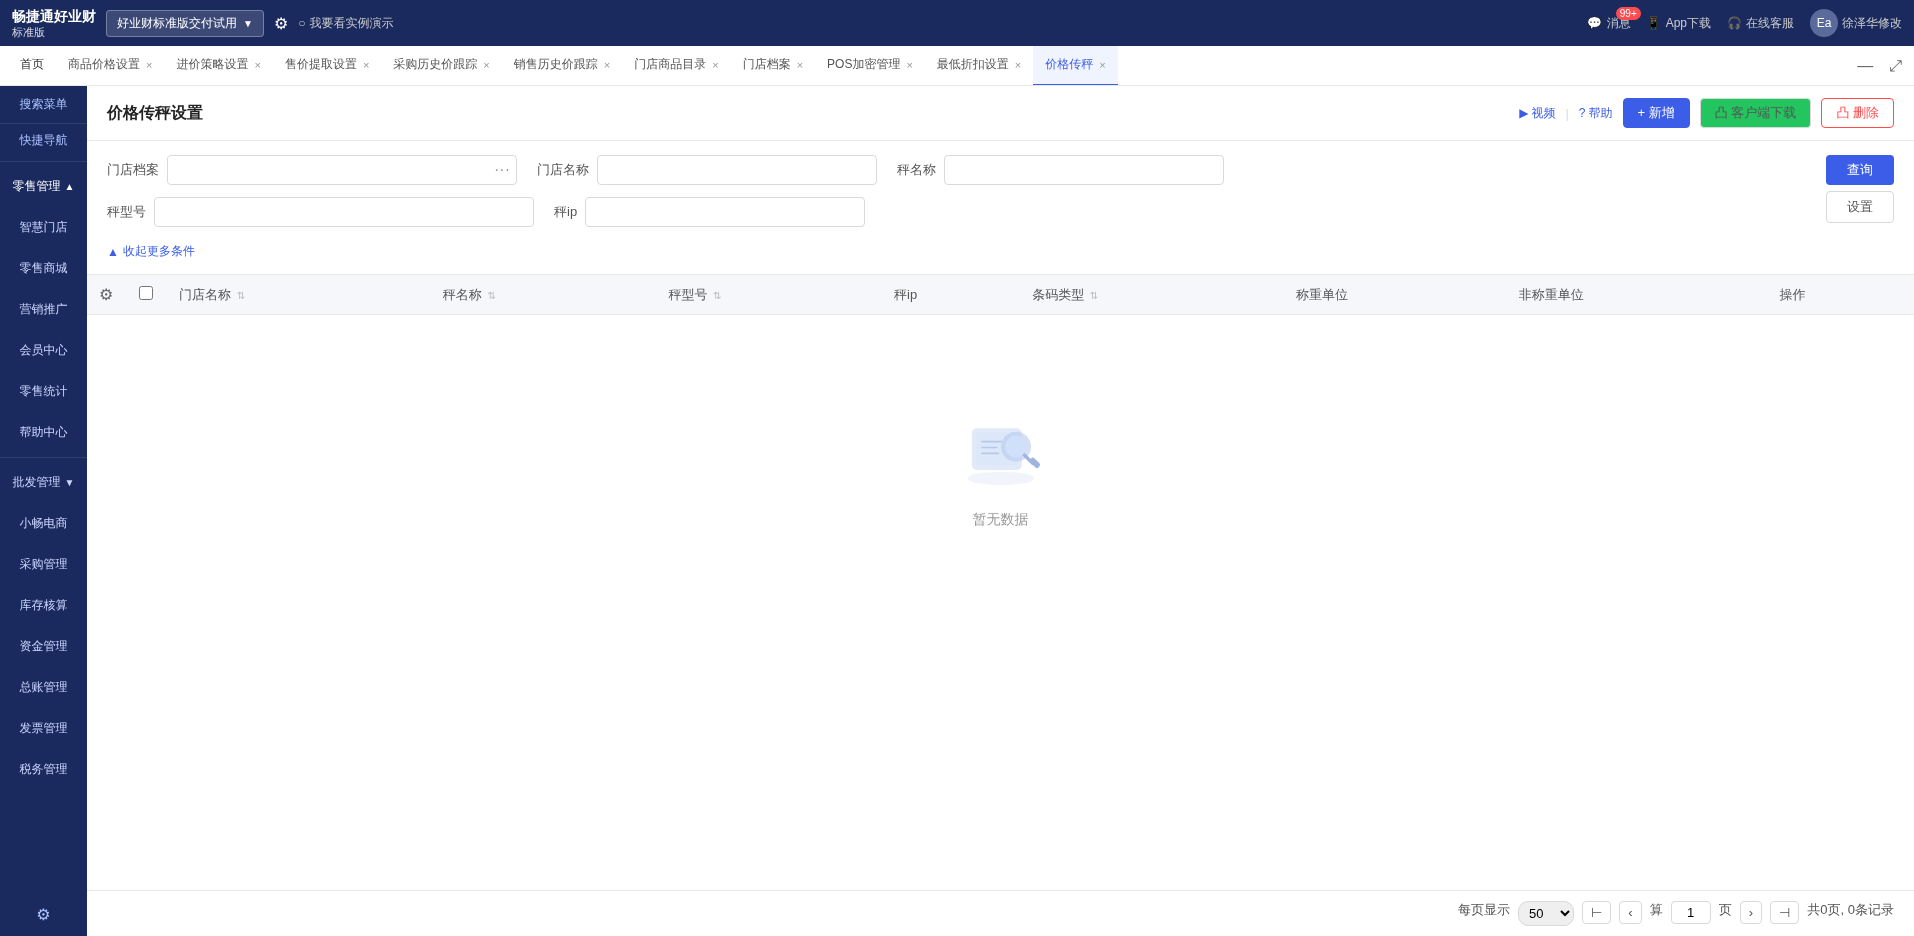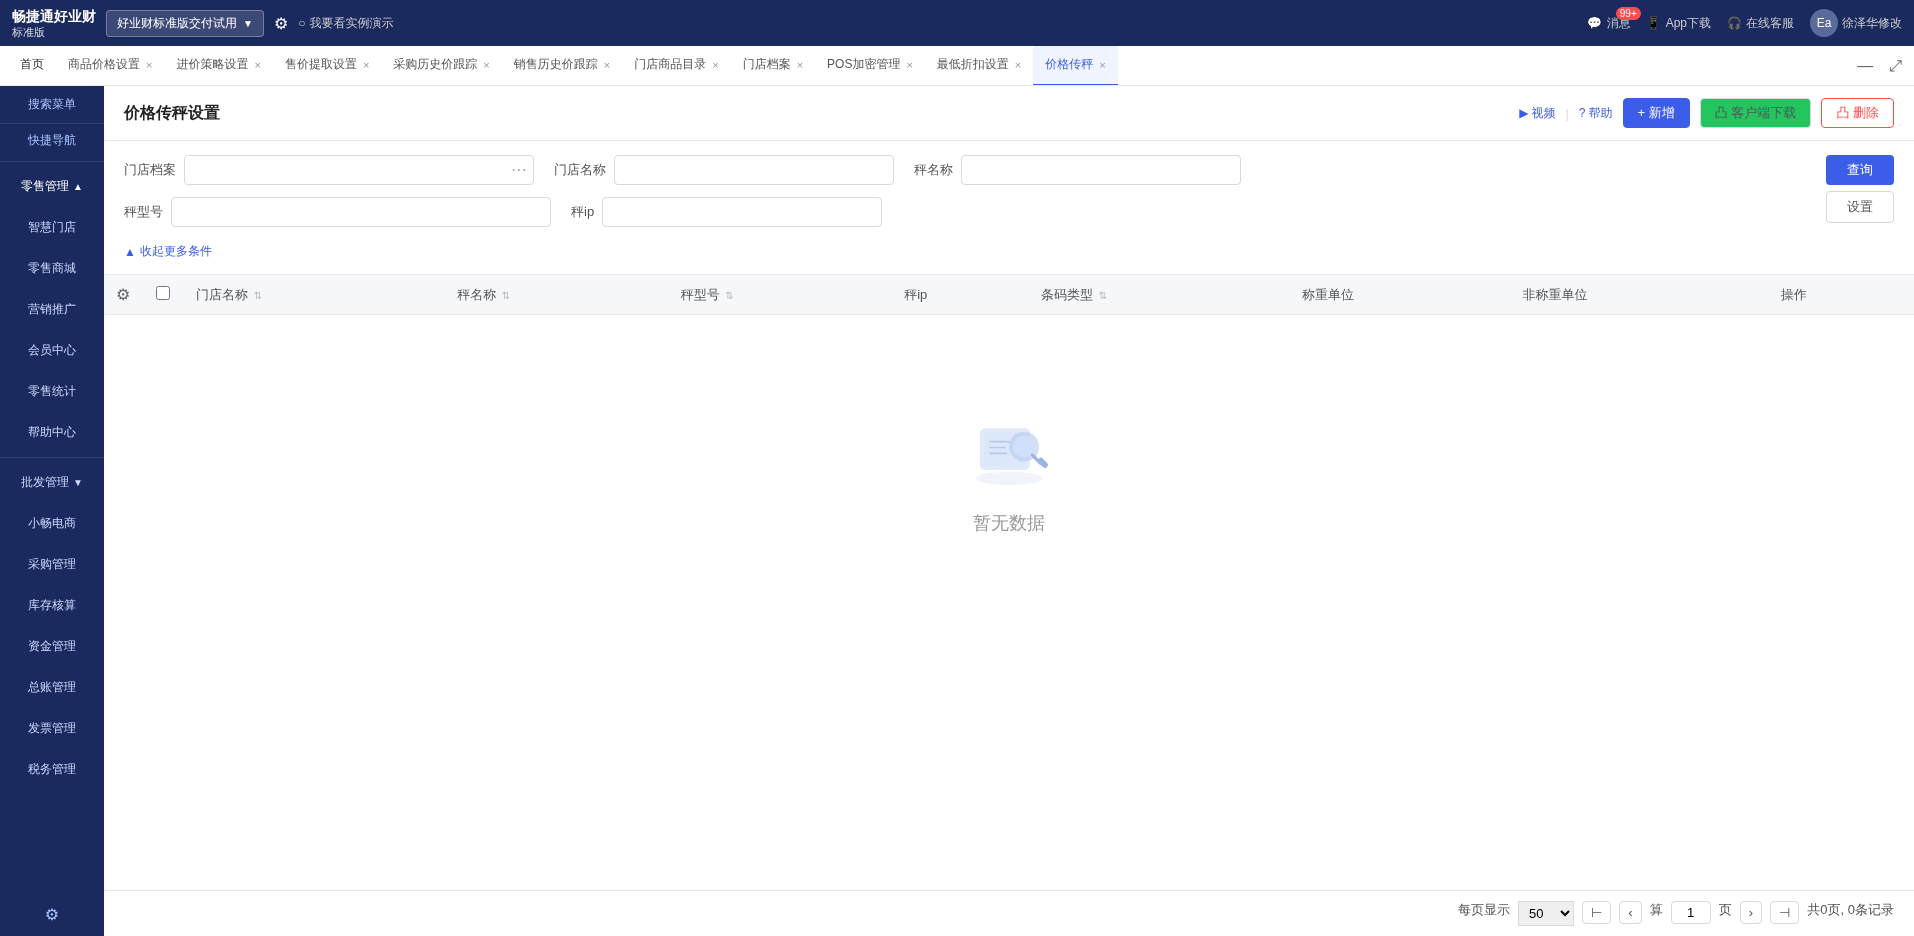--- a/index.html
+++ b/index.html
@@ -26,21 +26,21 @@
     .tab-item.home { color: #333; font-weight: 500; }
     .tab-item.active { color: #3b5de7; border-bottom-color: #3b5de7; background: #f0f4ff; }
     .tab-item .close-btn { font-size: 11px; color: #999; margin-left: 2px; }
     .tab-bar-right { margin-left: auto; display: flex; align-items: center; gap: 8px; }
     .tab-bar-btn { font-size: 16px; color: #666; cursor: pointer; padding: 4px; }
 
     
     .main-layout { display: flex; flex: 1; overflow: hidden; }
 
     
-    .sidebar { background: #1a2a5e; width: 104px; display: flex; flex-direction: column; flex-shrink: 0; }
+    .sidebar { background: #1a2a5e; width: 87px; display: flex; flex-direction: column; flex-shrink: 0; }
     .sidebar-search { color: #aac0ff; font-size: 12px; padding: 10px 8px; text-align: center; cursor: pointer; border-bottom: 1px solid rgba(255,255,255,0.1); }
     .sidebar-nav { color: #aac0ff; font-size: 12px; padding: 8px; text-align: center; cursor: pointer; }
     .sidebar-divider { height: 1px; background: rgba(255,255,255,0.1); margin: 4px 0; }
     .sidebar-item { color: #ccd6ff; font-size: 12px; padding: 12px 2px; text-align: right; cursor: pointer; display: flex; align-items: center; justify-content: center; flex-direction: column; }
     .sidebar-item.active, .sidebar-item:hover { color: #fff; }
     .sidebar-item.has-arrow { flex-direction: row; justify-content: center; gap: 4px; }
     .sidebar-item .arrow { font-size: 10px; }
     .sidebar-bottom { margin-top: auto; padding: 12px 8px; text-align: center; color: #aac0ff; cursor: pointer; font-size: 16px; }
 
     
@@ -75,26 +75,26 @@
     .data-table th { padding: 10px 12px; text-align: left; font-size: 13px; color: #555; font-weight: 500; border-bottom: 1px solid #e8e8e8; white-space: nowrap; }
     .data-table th.sortable { cursor: pointer; }
     .data-table th .sort-icon { color: #bbb; font-size: 10px; margin-left: 2px; }
     .data-table td { padding: 10px 12px; border-bottom: 1px solid #f0f0f0; font-size: 13px; }
     .table-settings-icon { font-size: 16px; color: #666; cursor: pointer; }
     .checkbox { width: 14px; height: 14px; }
 
     
     .empty-state { display: flex; flex-direction: column; align-items: center; justify-content: center; padding: 80px 0; }
     .empty-icon { width: 100px; height: 100px; margin-bottom: 16px; }
-    .empty-text { color: #999; font-size: 18px; text-align: center; }
+    .empty-text { color: #999; font-size: 14px; text-align: center; }
 
     
     .pagination-bar { background: #fff; padding: 10px 20px; display: flex; align-items: flex-start; justify-content: flex-end; gap: 8px; border-top: 1px solid #e8e8e8; flex-shrink: 0; }
     .pagination-label { color: #555; font-size: 13px; }
-    .pagination-select { border: 1px solid #d9d9d9; border-radius: 0; padding: 3px 6px; font-size: 13px; }
+    .pagination-select { border: 1px solid #d9d9d9; border-radius: 10px; padding: 3px 6px; font-size: 13px; }
     .pagination-btn { border: 1px solid #d9d9d9; border-radius: 4px; background: #fff; padding: 3px 8px; font-size: 13px; cursor: pointer; color: #555; }
     .pagination-btn:disabled { color: #ccc; cursor: not-allowed; }
     .pagination-input { border: 1px solid #d9d9d9; border-radius: 4px; padding: 3px 6px; font-size: 13px; width: 40px; text-align: center; }
     .pagination-info { color: #555; font-size: 13px; }
 
     
     .query-set-col { display: flex; flex-direction: column; gap: 6px; }
     .btn-query { background: #3b5de7; color: #fff; border: none; border-radius: 4px; padding: 6px 20px; font-size: 13px; cursor: pointer; }
     .btn-set { background: #fff; color: #555; border: 1px solid #d9d9d9; border-radius: 4px; padding: 6px 20px; font-size: 13px; cursor: pointer; }
   </style>

